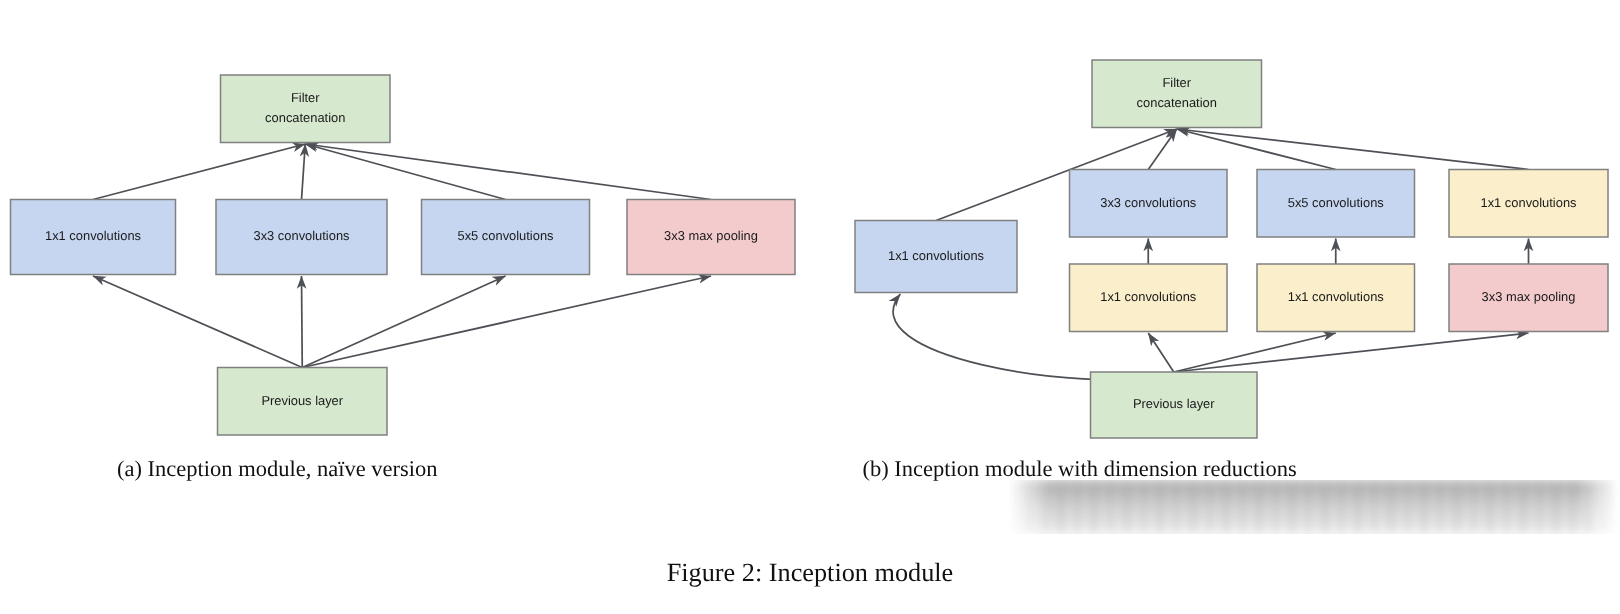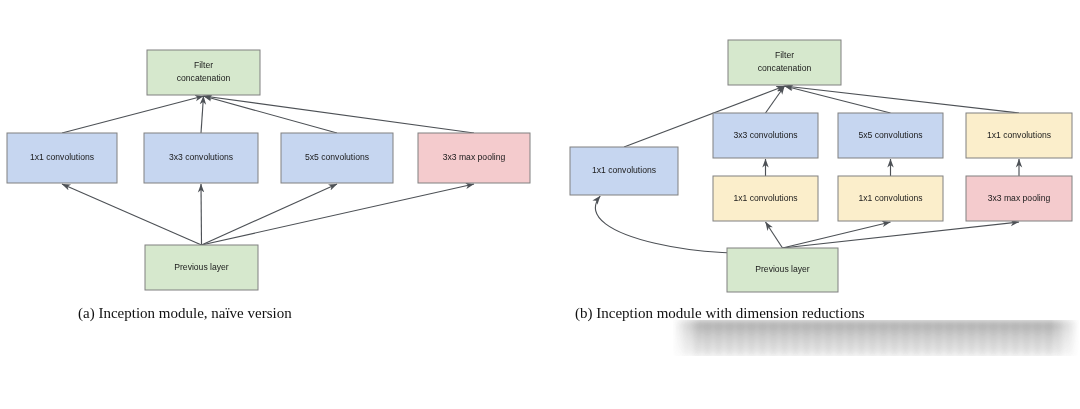--- a/index.html
+++ b/index.html
@@ -195,14 +195,15 @@
         </g>
     </g>
   </svg>
 
   <div id="scan-artifact"></div>
 
   <div class="subcaption" id="subcaption-a">(a) Inception module, naïve version</div>
 
   <div class="subcaption" id="subcaption-b">(b) Inception module with dimension reductions</div>
 
+  <div id="figure-caption">Figure 2: Inception module</div>
 
 </div>
 
 </body></html>

